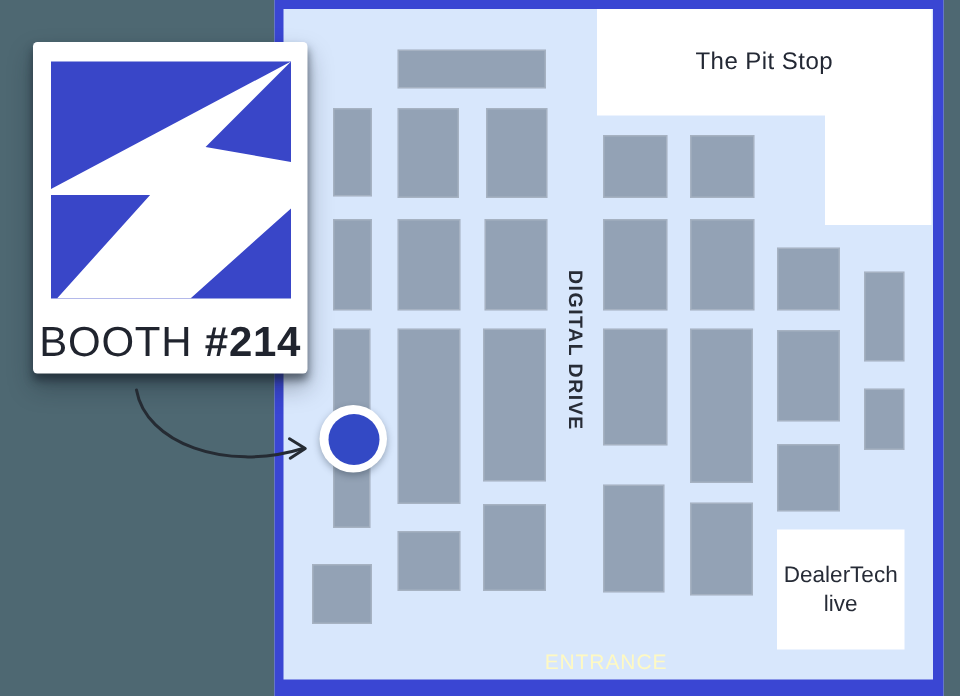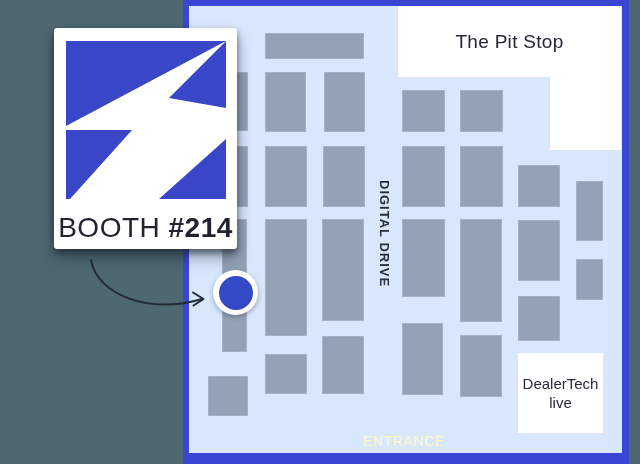--- a/index.html
+++ b/index.html
@@ -32,21 +32,21 @@
     background:var(--booth-fill);
     border:1px solid rgba(255,255,255,0.18);
   }
   .white-area{
     position:absolute;background:#ffffff;
     display:flex;align-items:center;justify-content:center;
   }
   .area-pitstop{left:398px;top:6px;width:223px;height:71px;}
   .area-pitstop-ext{left:550px;top:6px;width:71px;height:144px;}
   .area-pitstop .area-label{
-    font-size:19px;font-weight:500;letter-spacing:0.3px;color:#232834;
+    font-size:16px;font-weight:500;letter-spacing:0.3px;color:#232834;
   }
   .area-dealertech{
     left:518px;top:353px;width:85px;height:80px;
     flex-direction:column;text-align:center;
   }
   .area-dealertech span{
     font-size:15px;line-height:19px;font-weight:400;color:#262b36;
   }
   .digital-drive{
     position:absolute;left:374px;top:184px;width:20px;height:100px;
@@ -68,21 +68,20 @@
   }
   .marker-dot{
     position:absolute;inset:5.5px;border-radius:50%;
     background:var(--marker-blue);
   }
   .card{
     position:absolute;left:22px;top:28px;width:183px;height:221px;
     background:#ffffff;border-radius:3px;
     box-shadow:0 4px 6px rgba(20,30,40,0.55), 0 9px 16px rgba(20,30,40,0.35);
     z-index:5;
-    margin-left:32px;
   }
   .logo{
     position:absolute;left:12px;top:13px;width:160px;height:158px;
     background:var(--logo-blue);
   }
   .logo svg{display:block;width:100%;height:100%;}
   .card-text{
     position:absolute;left:0;right:0;top:184px;
     text-align:center;
     font-size:28px;letter-spacing:0.5px;color:#20242e;

